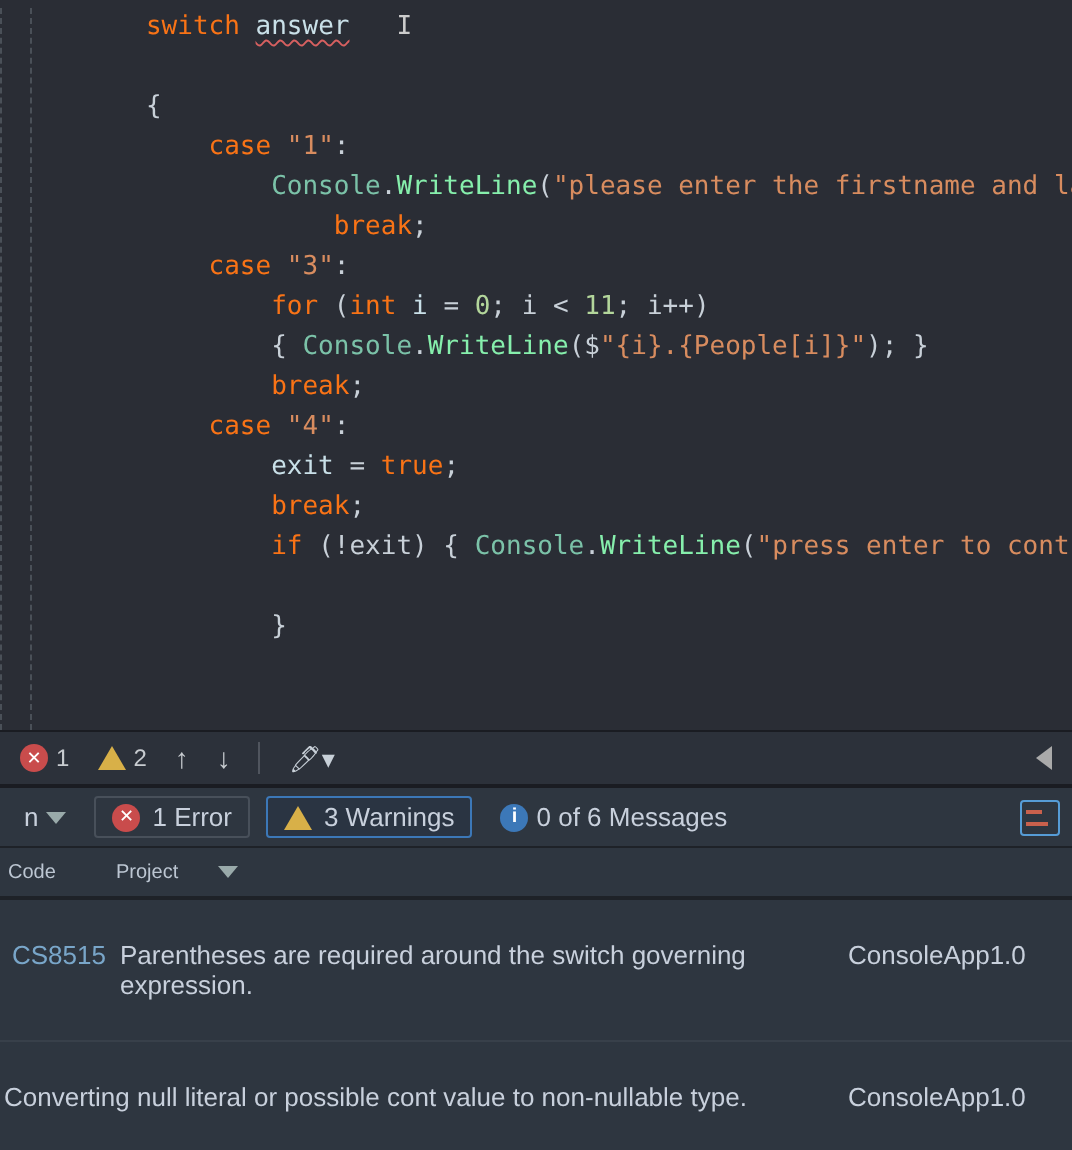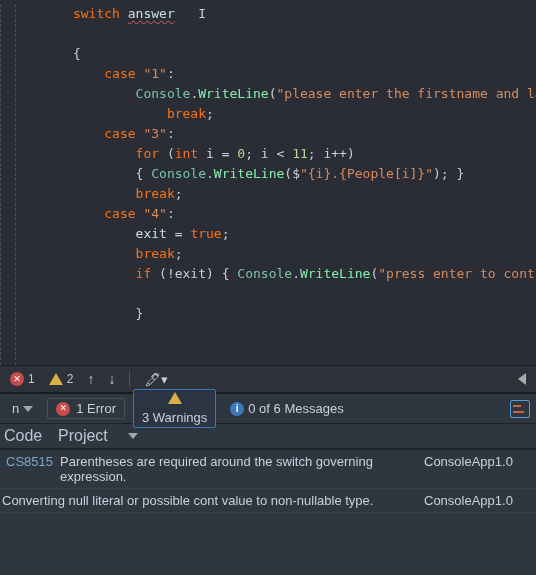--- a/index.html
+++ b/index.html
@@ -88,45 +88,45 @@
     display:flex; align-items:center; gap:4px;
     padding:2px 6px;
   }
   .tool-toggle {
     display:flex; align-items:center; gap:6px;
     border:1px solid #48505a;
     padding:2px 8px;
     border-radius:2px;
     cursor:pointer;
   }
-  .tool-toggle.sel { border-color:#3c78b8; background:#2a3442;flex-direction:column;}
+  .tool-toggle.sel { border-color:#3c78b8; background:#2a3442;}
   .info-dot { width:14px;height:14px;border-radius:50%;background:#3c78b8;display:inline-flex;align-items:center;justify-content:center;color:#fff;font-size:10px;font-weight:bold;}
   .grid-icon {
     width:20px;height:18px;border:1px solid #569cd6;display:flex;flex-direction:column;justify-content:space-around;padding:2px;border-radius:2px;margin-left:auto;
   }
   .grid-icon i{height:2px;background:#c9604c;display:block;}
   .grid-icon i:nth-child(1){width:60%;}
   .grid-icon i:nth-child(2){width:80%;}
   
   .headers {
     height:26px;
     display:flex;
     align-items:center;
     border-bottom:2px solid #1e2228;
-    font-size:16px;
+    font-size:10px;
     color:#bcc6d2;
   }
   .headers .h1{width:58px;padding-left:4px;}
   .headers .h2{flex:1;}
   .headers .h3{width:110px;display:flex;align-items:center;gap:20px;}
   .drop-caret{width:0;height:0;border-left:5px solid transparent;border-right:5px solid transparent;border-top:6px solid #9aa;display:inline-block;}
   
   .row {
     display:flex;
-    padding:4px 2px;
+    padding:20px 2px;
     border-bottom:1px solid #38404a;
   }
   .row .c1{width:58px;color:#79a6c9;padding-left:4px;}
   .row .c2{flex:1;color:#c8d0dc;padding-right:4px;}
   .row .c3{width:110px;color:#c8d0dc;}
 </style>
 </head>
 <body>
 
 <div class="editor">

